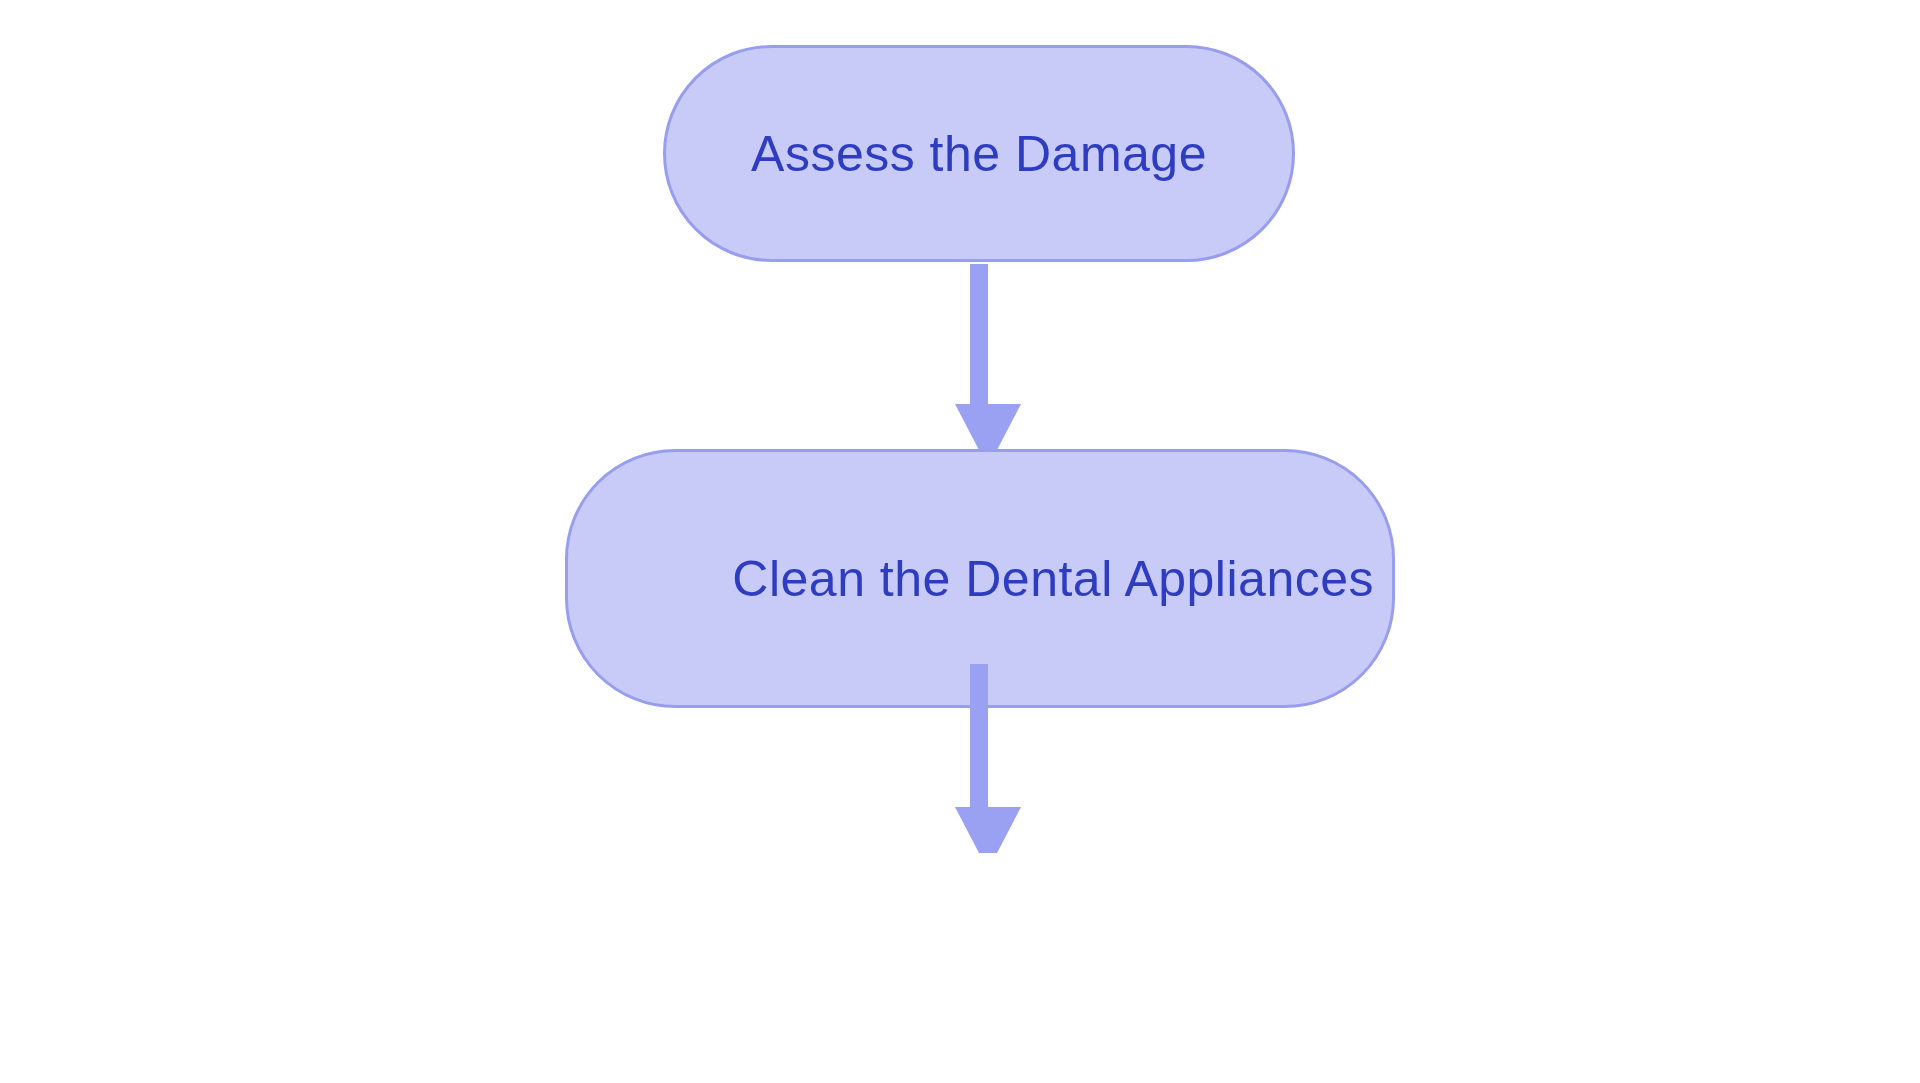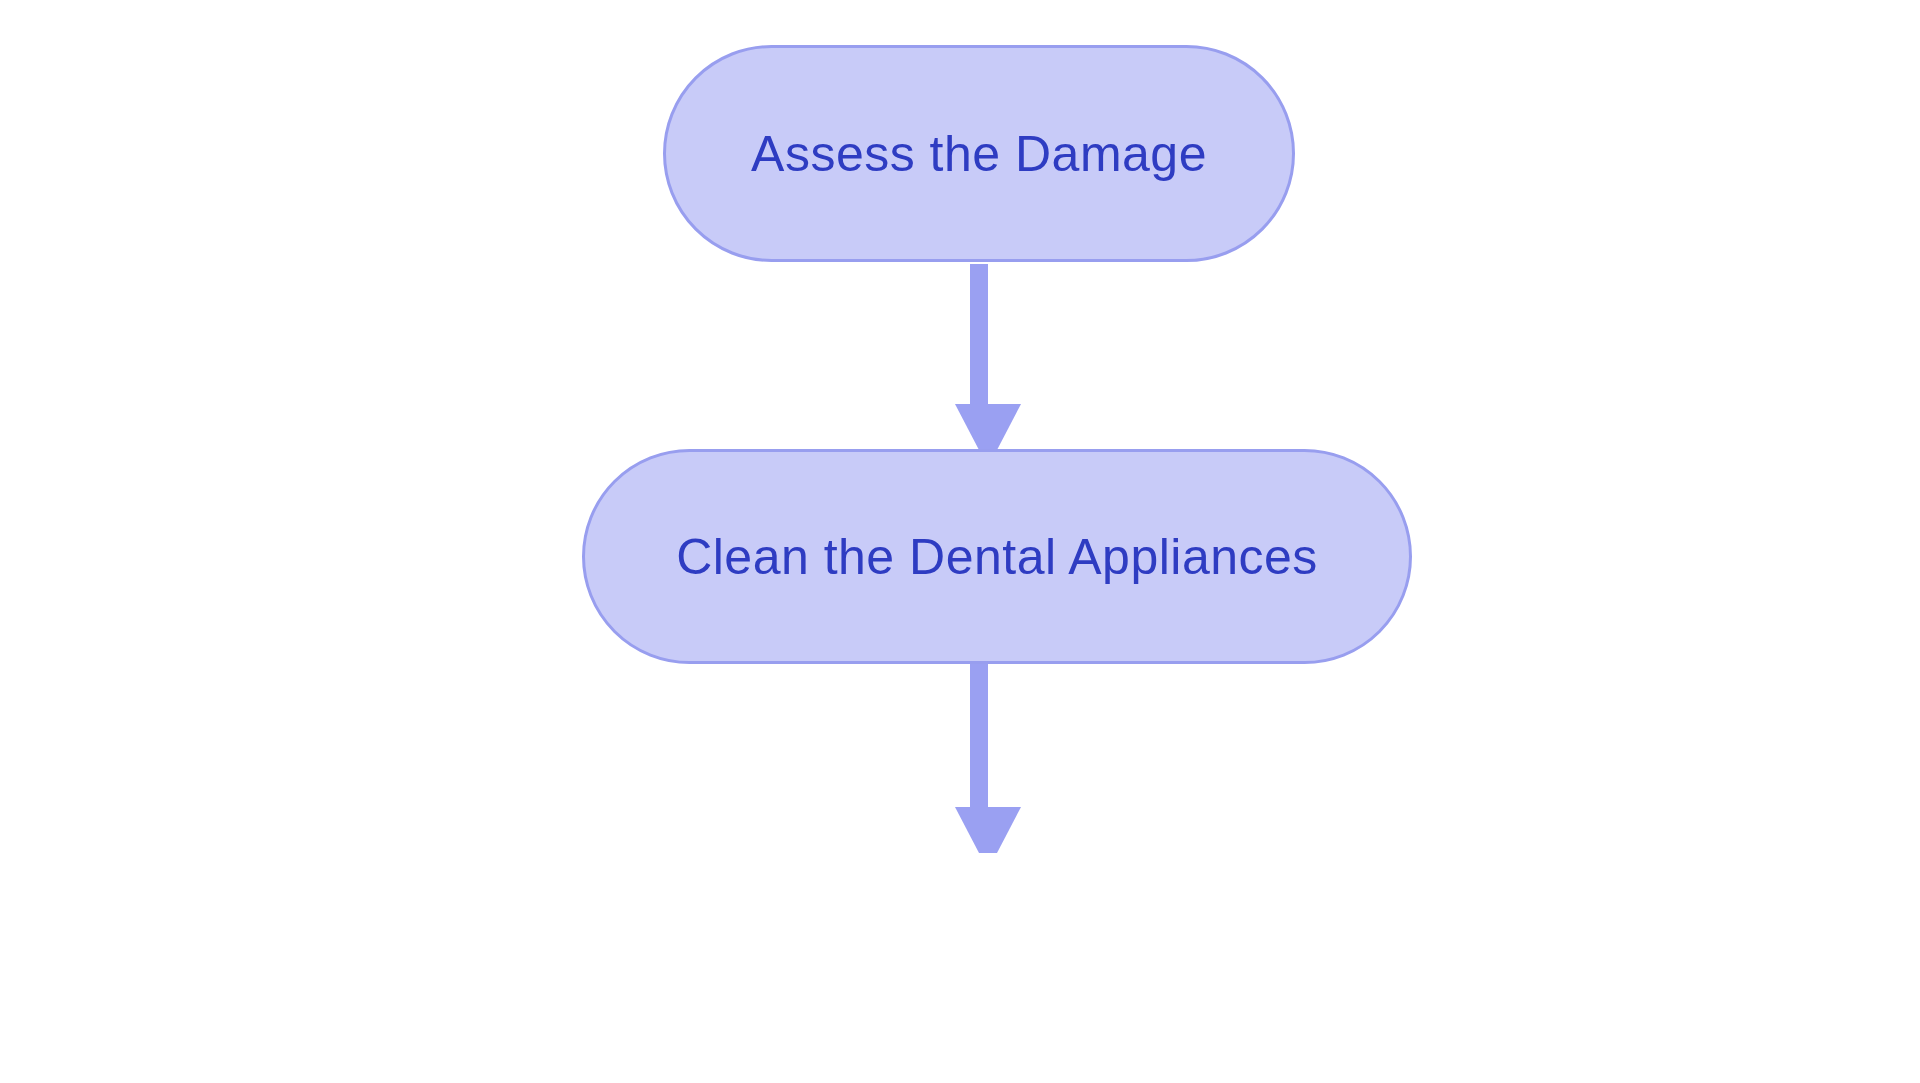--- a/index.html
+++ b/index.html
@@ -29,21 +29,21 @@
     justify-content: center;
   }
   .flow-node .node-label {
     color: var(--node-text);
     font-size: 50px;
     font-weight: 400;
     letter-spacing: 0.5px;
     white-space: nowrap;
   }
   #node-1 { left: 645px; top: 27px;  width: 632px; height: 217px; }
-  #node-2 { left: 564px; top: 431px; width: 830px; height: 215px; }
+  #node-2 { left: 547px; top: 431px; width: 830px; height: 259px; justify-content: flex-end; }
   #node-3 { left: 705px; top: 836px; width: 512px; height: 214px; }
 
   .connector { position: absolute; }
   .connector .shaft {
     position: absolute;
     width: 8px;
     background: var(--arrow);
     left: 0; right: 0; margin: auto;
   }
   .connector .head {

